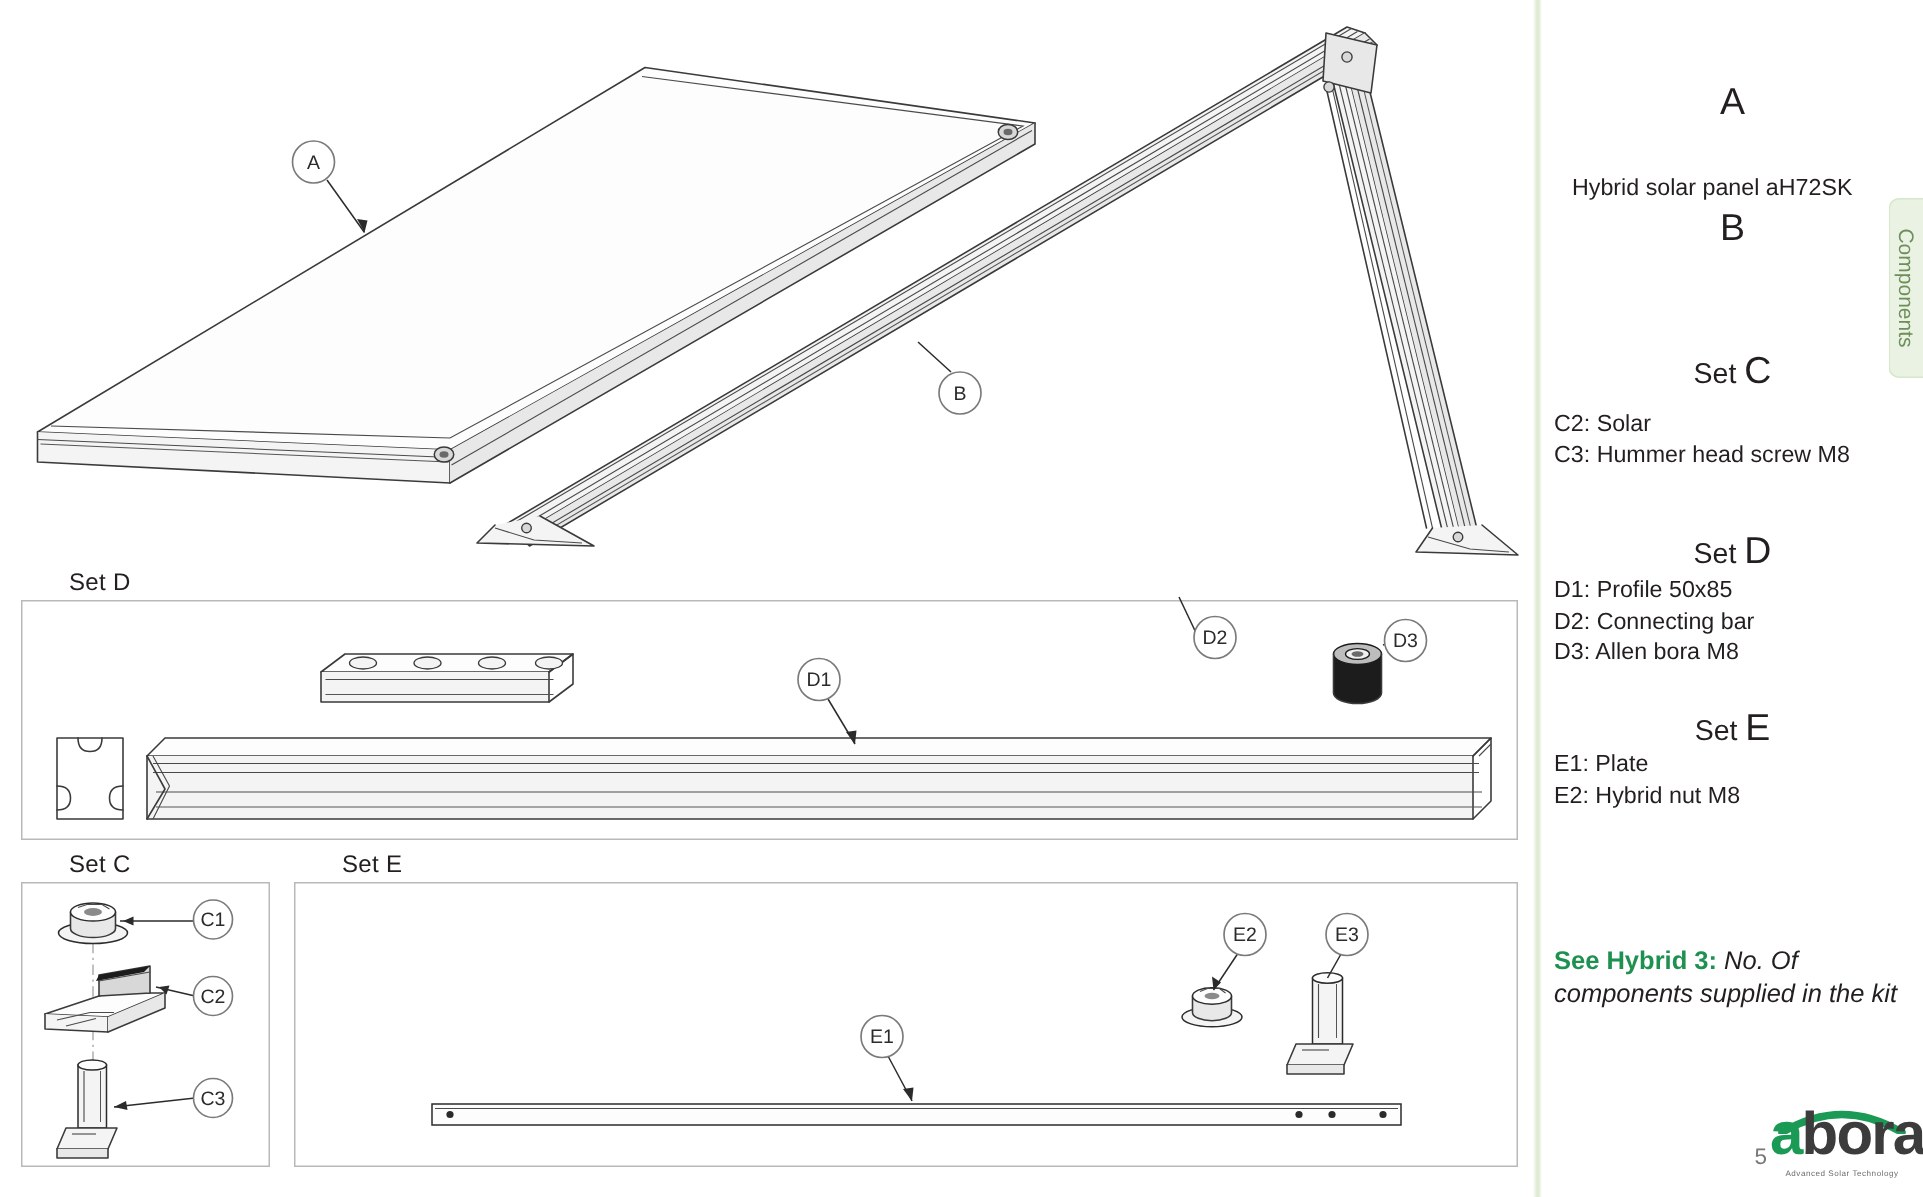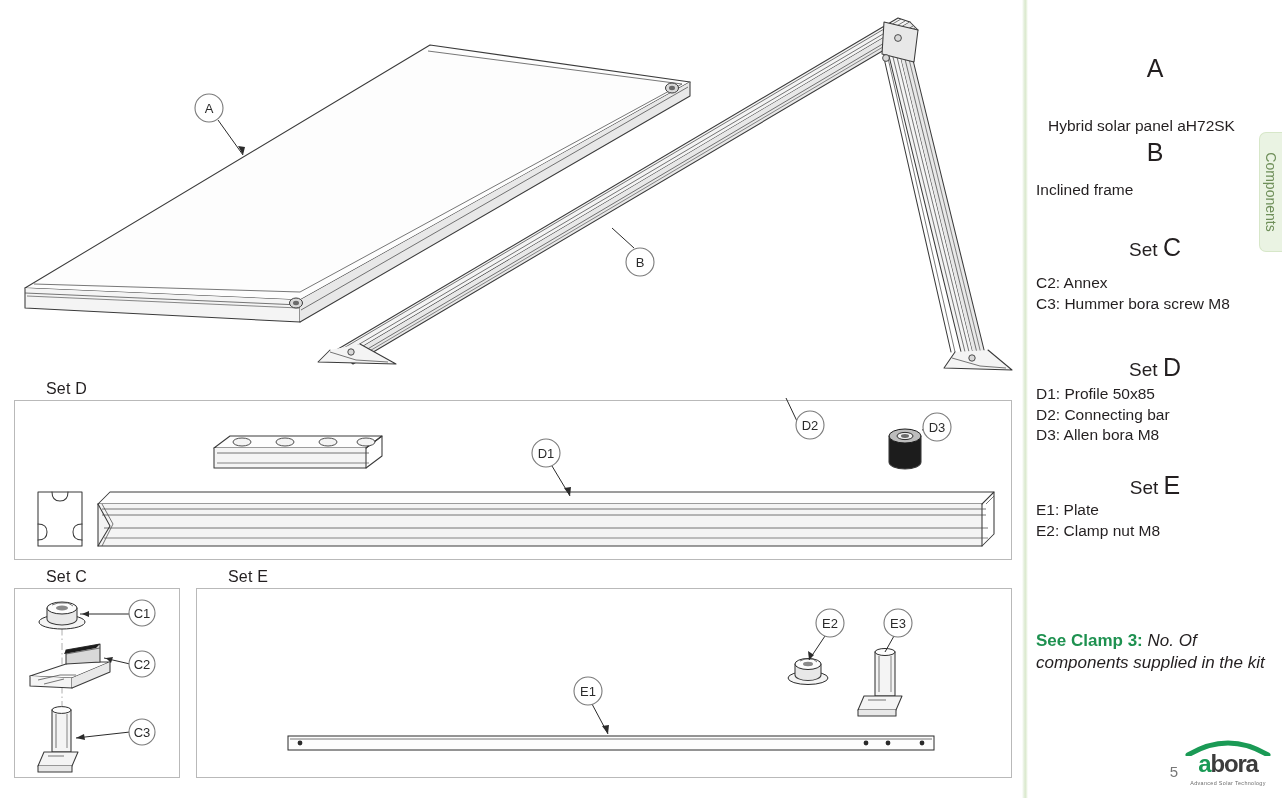--- a/index.html
+++ b/index.html
@@ -63,22 +63,22 @@
   .grp-title .set{font-size:19px;text-align:center;}
   .grp-body{font-size:15.5px;line-height:1.33;color:#231f20;}
   .grp-body div{white-space:nowrap;}
   .annex{font-size:17px;line-height:1.28;font-style:italic;color:#231f20;}
   .annex b{color:#1e9150;font-style:normal;font-weight:700;}
 
   
   .pagenum{position:absolute;right:104px;bottom:18px;font-size:15px;color:#777;}
   .logo{position:absolute;right:6px;bottom:8px;width:96px;height:54px;}
   .logo .word{
-    position:absolute;left:0;bottom:14px;width:96px;text-align:center;
-    font-size:24px;font-weight:700;letter-spacing:-1.2px;line-height:1;
+    position:absolute;left:0;bottom:14px;width:96px;text-align:right;
+    font-size:40px;font-weight:700;letter-spacing:-1.2px;line-height:1;
   }
   .logo .word .a1{color:#1a9a55;}
   .logo .word .rest{color:#3c3c3c;}
   .logo .tag{
     position:absolute;left:0;bottom:4px;width:96px;text-align:center;
     font-size:5.4px;letter-spacing:.35px;color:#6d6d6d;white-space:nowrap;
   }
 </style>
 </head>
 <body>
@@ -368,51 +368,48 @@
     <div class="grp-title" style="position:absolute;left:0;top:56px;width:254px;">
       <span class="set"></span><span>A</span>
     </div>
     <div class="grp-body" style="position:absolute;left:20px;top:95px;width:246px;margin-top:21px;">
       <div>Hybrid solar panel aH72SK</div>
     </div>
 
     <div class="grp-title" style="position:absolute;left:0;top:140px;width:254px;">
       <span class="set"></span><span>B</span>
     </div>
-    <div class="grp-body" style="position:absolute;left:8px;top:180px;width:246px;">
-      <div>Inclined frame</div>
-    </div>
 
     <div class="grp-title" style="position:absolute;left:0;top:235px;width:254px;">
       <span class="set">Set </span><span>C</span>
     </div>
     <div class="grp-body" style="position:absolute;left:8px;top:273px;width:246px;">
-      <div>C2: Annex</div>
-      <div>C3: Hummer bora screw M8</div>
+      <div>C2: Solar</div>
+      <div>C3: Hummer head screw M8</div>
     </div>
 
     <div class="grp-title" style="position:absolute;left:0;top:355px;width:254px;">
       <span class="set">Set </span><span>D</span>
     </div>
     <div class="grp-body" style="position:absolute;left:8px;top:384px;width:246px;">
       <div>D1: Profile 50x85</div>
       <div>D2: Connecting bar</div>
       <div>D3:  Allen bora M8</div>
     </div>
 
     <div class="grp-title" style="position:absolute;left:0;top:473px;width:254px;">
       <span class="set">Set </span><span>E</span>
     </div>
     <div class="grp-body" style="position:absolute;left:8px;top:500px;width:246px;">
       <div>E1: Plate</div>
-      <div>E2: Clamp nut M8</div>
+      <div>E2: Hybrid nut M8</div>
     </div>
 
     <div class="annex" style="position:absolute;left:8px;top:630px;width:238px;">
-      <b>See Clamp 3:</b><span> No. Of components supplied in the kit</span>
+      <b>See Hybrid 3:</b><span> No. Of components supplied in the kit</span>
     </div>
 
     <div class="pagenum">5</div>
 
     <div class="logo">
       <svg width="96" height="20" viewBox="0 0 96 20" style="position:absolute;left:0;top:0;">
         <path d="M8,19 Q48,-5 88,19" fill="none" stroke="#1a9a55" stroke-width="5" stroke-linecap="round"></path>
       </svg>
       <div class="word"><span class="a1">a</span><span class="rest">bora</span></div>
       <div class="tag">Advanced Solar Technology</div>

